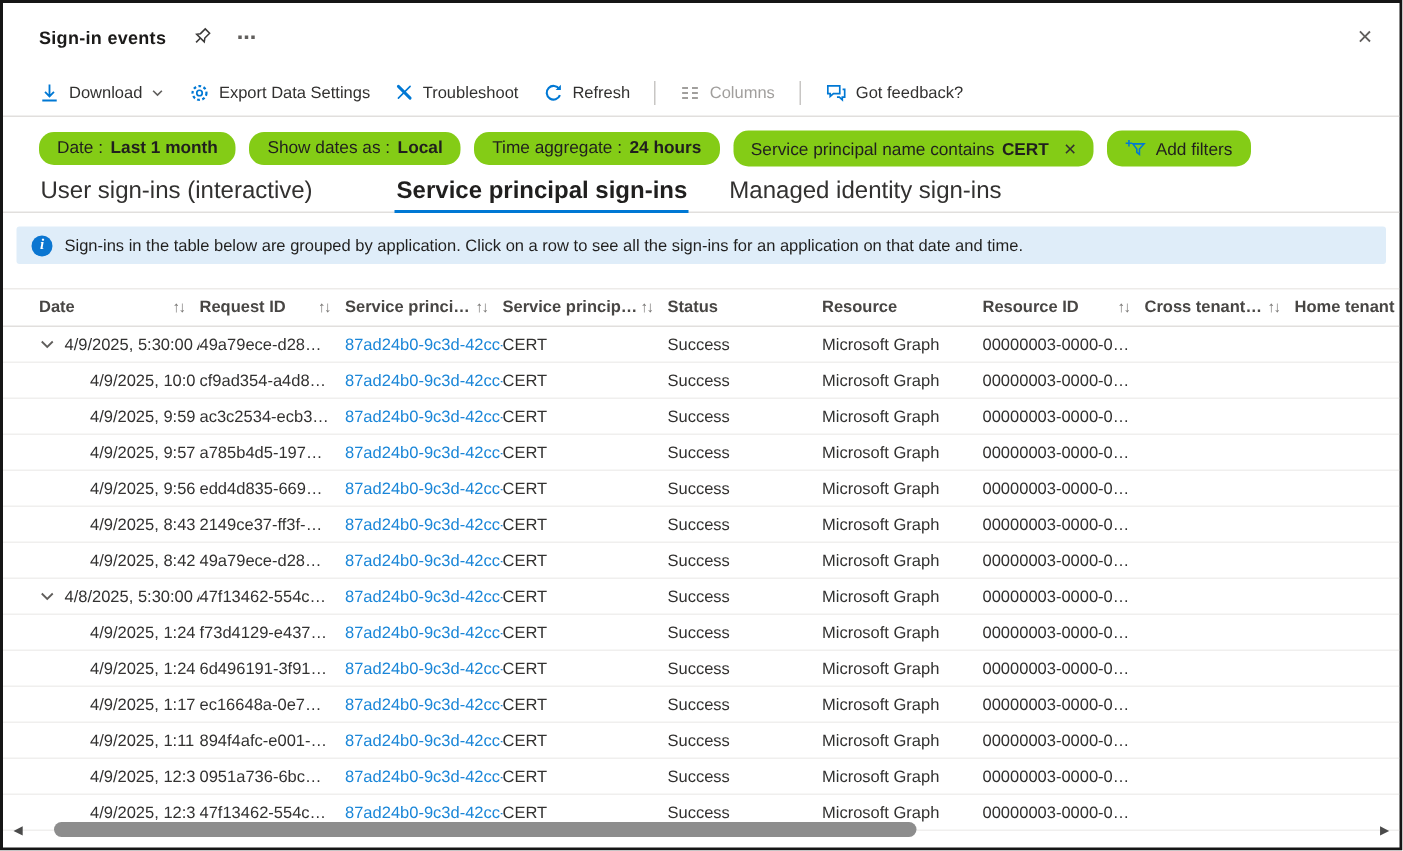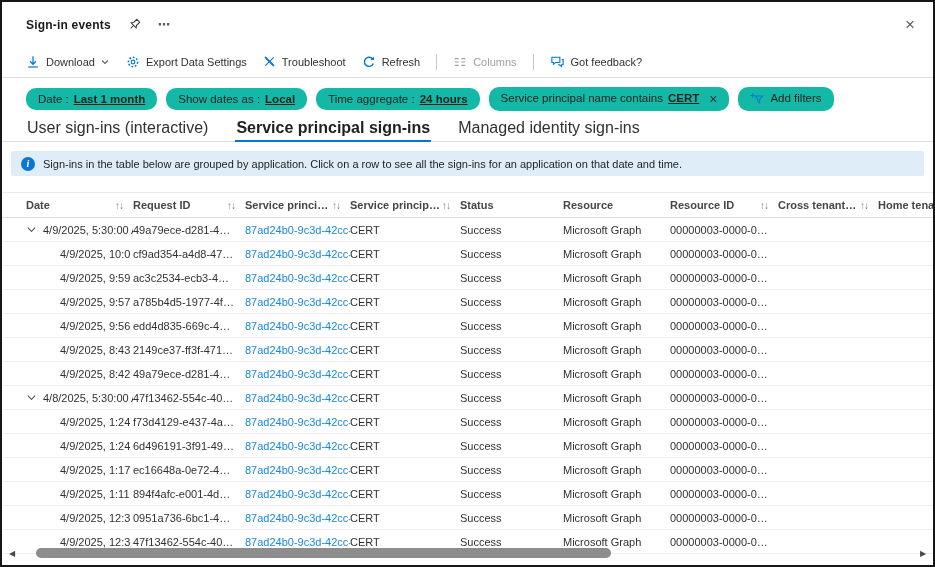--- a/index.html
+++ b/index.html
@@ -18,47 +18,47 @@
   
   .toolbar { display:flex; align-items:center; gap:16px; padding:6px 24px 0; height:38px;
              border-bottom:1px solid #e1dfdd; font-size:11px; color:#323130; }
   .tb-item { display:flex; align-items:center; gap:6px; cursor:pointer; white-space:nowrap; }
   .tb-item.disabled { color:#a19f9d; cursor:default; }
   .tb-icon { display:flex; align-items:center; }
   .tb-chev { display:flex; align-items:center; margin-left:-1px; }
   .tb-div { width:1px; height:16px; background:#c8c6c4; }
   
   .pills { display:flex; align-items:center; gap:9px; padding:9px 24px 0; height:32px; }
-  .pill { background:#14b8a6; border-radius:10px; padding:5px 12px; font-size:11.5px;
-          color:#201f1e; display:flex; align-items:flex-start; gap:5px; cursor:pointer; white-space:nowrap; }
-  .pill b { font-weight:700;text-decoration:underline; }
+  .pill { background:#84cc16; border-radius:10px; padding:5px 12px; font-size:11.5px;
+          color:#201f1e; display:flex; align-items:flex-end; gap:5px; cursor:pointer; white-space:nowrap; }
+  .pill b { font-weight:700; }
   .pill-x { font-size:14px; line-height:1; margin-left:5px; color:#323130; cursor:pointer; }
   .pill.addf { gap:6px; }
   
   .tabs { display:flex; gap:26px; padding:0 24px; border-bottom:1px solid #e1dfdd; height:32px; align-items:stretch; }
   .tab { font-size:16px; color:#323130; padding:9px 1px; position:relative; cursor:pointer; white-space:nowrap; }
-  .tab.selected { font-weight:700; color:#201f1e; }
+  .tab.selected { font-weight:700; color:#201f1e;margin-left:28px; }
   .tab.selected::after { content:""; position:absolute; left:0; right:0; bottom:-1px; height:2px; background:#0078d4; }
   
   .banner { margin:9px 9px 0; background:#dfedf9; border-radius:2px; padding:6px 10px;
             display:flex; align-items:center; gap:8px; font-size:11px; color:#201f1e; height:25px; }
   .info-icon { width:14px; height:14px; border-radius:50%; background:#0b76d1; color:#fff;
                font-size:10px; font-weight:700; font-style:italic; line-height:14px; text-align:center;
                font-family:"Liberation Serif","DejaVu Serif",serif; flex-shrink:0; }
   
   .grid { margin-top:16px; overflow:hidden; }
   .grid-header { display:flex; align-items:center; height:26px; padding-left:24px;
                  border-top:1px solid #edebe9; border-bottom:1px solid #e1dfdd;
                  font-size:11px; font-weight:700; color:#484644; }
   .hcell { display:flex; align-items:center; overflow:hidden; white-space:nowrap;
            flex-shrink:0; padding-right:10px; cursor:pointer; }
   .hcell.spread { justify-content:space-between; }
   .hlabel { overflow:hidden; text-overflow:ellipsis; }
   .sort { color:#797775; font-size:10px; letter-spacing:-1px; font-weight:400; flex-shrink:0; margin-left:2px; }
-  .c0{width:107px}.c1{width:112px}.c2{width:105px}.c3{width:110px}.c4{width:103px}
+  .c0{width:107px}.c1{width:97px}.c2{width:105px}.c3{width:110px}.c4{width:103px}
   .c5{width:107px}.c6{width:108px}.c7{width:100px}.c8{width:120px}
   .grid-row { display:flex; align-items:center; height:24px; padding-left:24px;
               border-bottom:1px solid #f0efee; font-size:11px; color:#323130; cursor:pointer; }
   .cell { overflow:hidden; white-space:nowrap; flex-shrink:0; padding-right:10px; }
   .cell.ell { text-overflow:ellipsis; }
   .cell.date { display:flex; align-items:center; padding-right:4px; }
   .cell.date.child { padding-left:34px; }
   .rchev { display:flex; align-items:center; margin-right:6px; flex-shrink:0; }
   .link { color:#1a86d8; cursor:pointer; }
   

